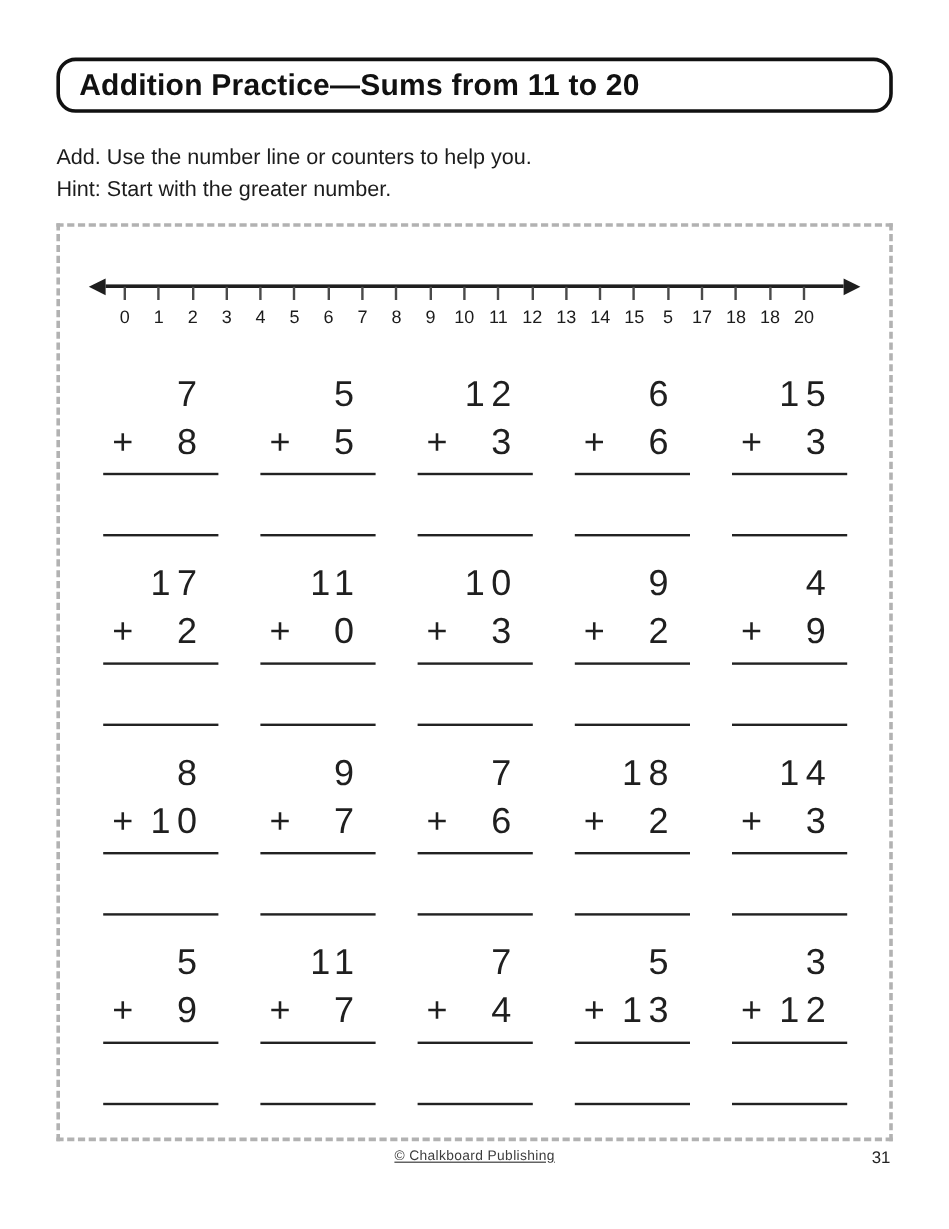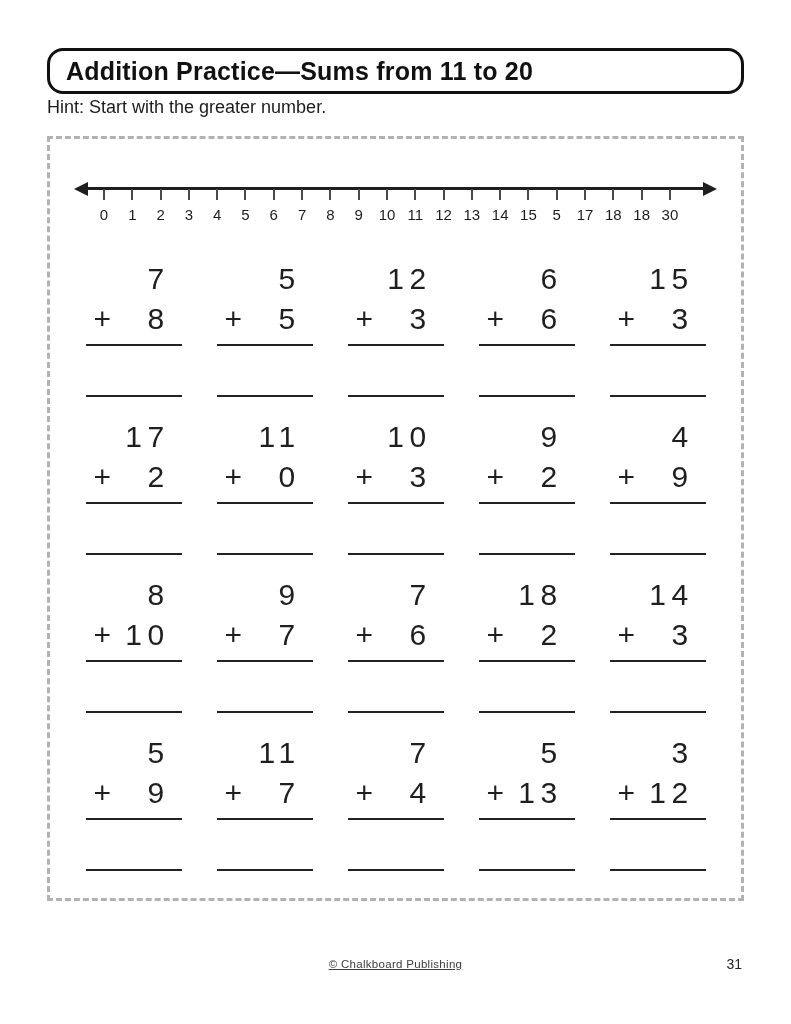--- a/index.html
+++ b/index.html
@@ -13,20 +13,21 @@
   }
   .page { position: absolute; inset: 0; padding: 48px 47px 0 47px; }
 
   
   .title-box {
     border: 3.5px solid #111;
     border-radius: 16px;
     height: 46px;
     display: flex; align-items: center;
     padding: 0 16px;
+    margin-bottom: 24px;
   }
   .title-box h1 {
     font-size: 25px; font-weight: bold; letter-spacing: 0.2px;
     color: #111;
   }
 
   
   .instr { font-size: 18px; line-height: 26px; color: #1c1c1c; }
 
   
@@ -89,20 +90,21 @@
 </style>
 </head>
 <body>
 
 <div class="page">
 
   <div class="title-box">
     <h1>Addition Practice—Sums from 11 to 20</h1>
   </div>
 
+  <p class="instr">Add. Use the number line or counters to help you.</p>
   <p class="instr">Hint: Start with the greater number.</p>
 
   <div class="work-area">
 
     <div class="numberline">
       <div class="nl-bar">
         <span class="arrow left"></span>
         <span class="arrow right"></span>
       </div>
       <div class="nl-ticks">
@@ -181,21 +183,21 @@
           <div class="nl-tick">
             <span class="mark"></span>
             <span class="lbl">18</span>
           </div>
           <div class="nl-tick">
             <span class="mark"></span>
             <span class="lbl">18</span>
           </div>
           <div class="nl-tick">
             <span class="mark"></span>
-            <span class="lbl">30</span>
+            <span class="lbl">20</span>
           </div>
         </div>
     </div>
 
     <div class="grid">
         <div class="problem">
           <div class="p-inner">
             <div class="top-operand">7</div>
             <div class="plus-row">
               <span class="plus">+</span>

